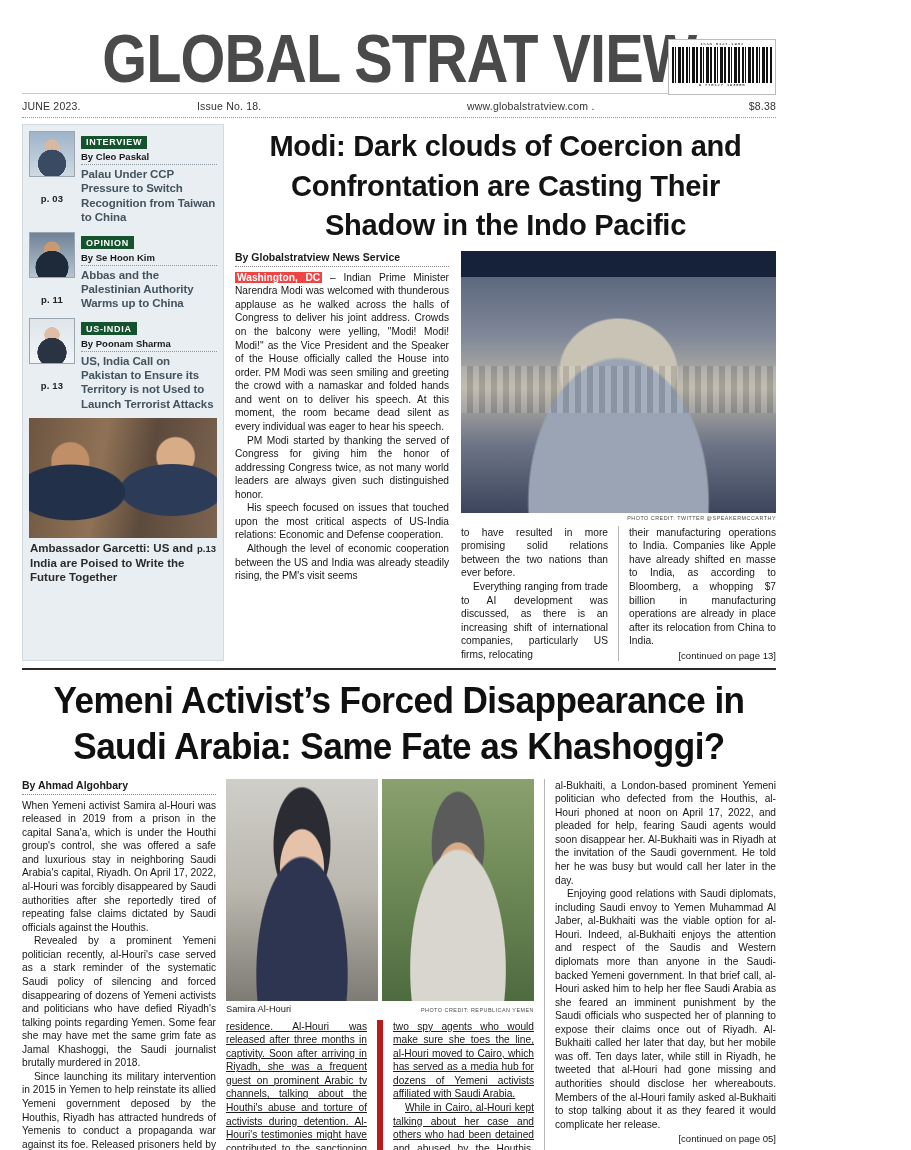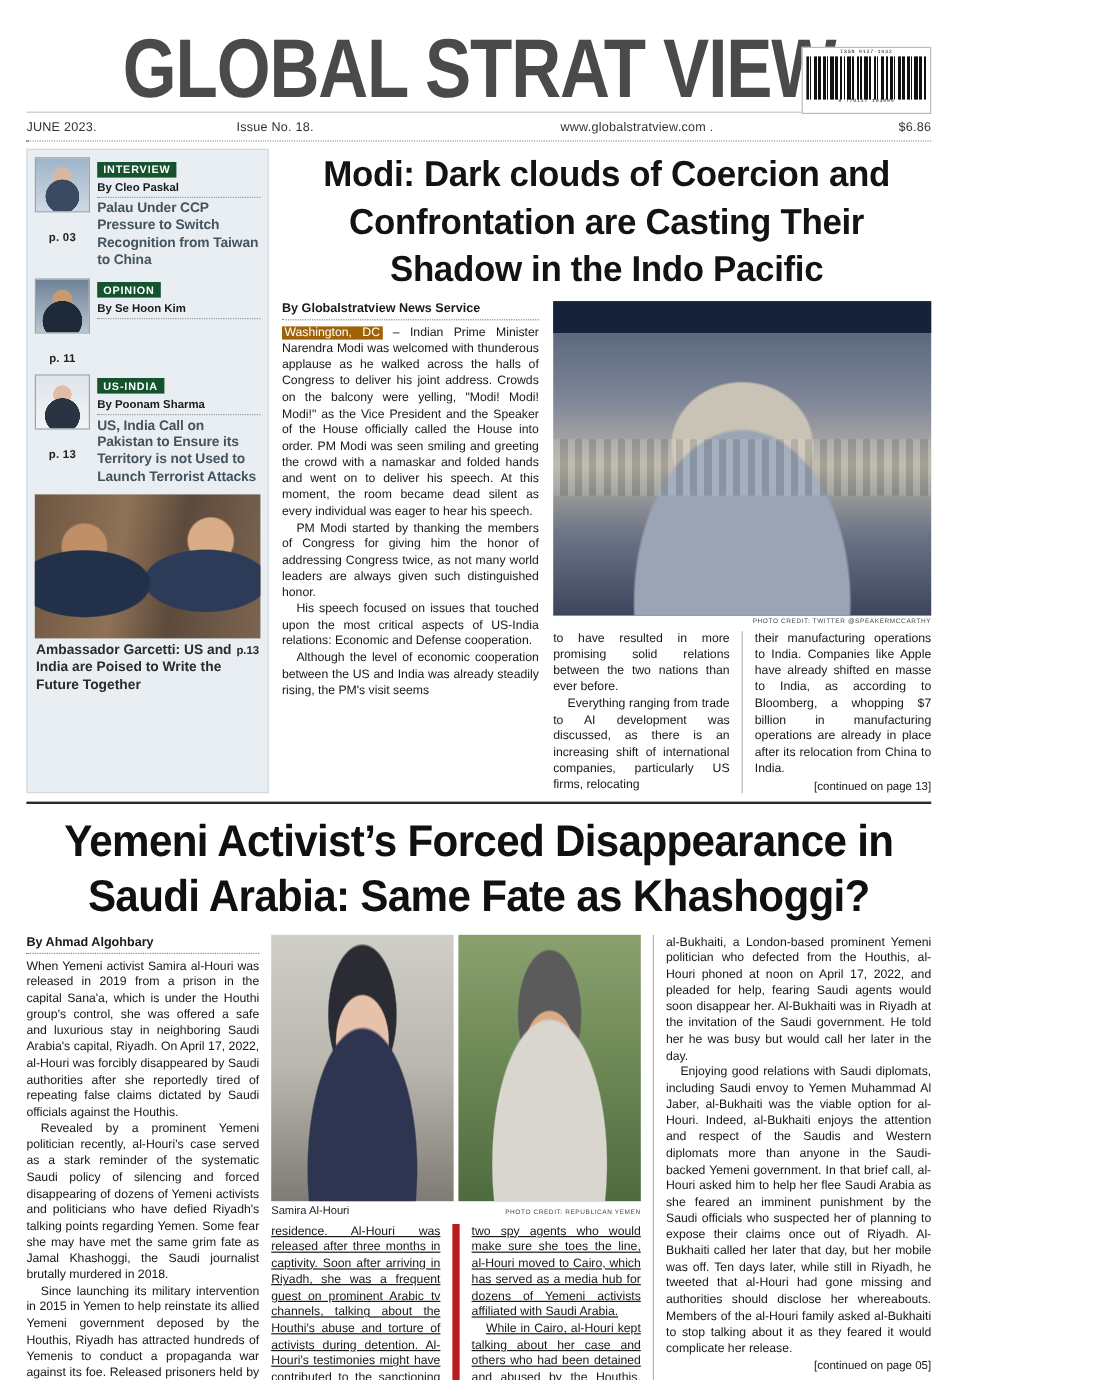--- a/index.html
+++ b/index.html
@@ -174,22 +174,22 @@
   .body-text {
     font-size: 10.2px;
     line-height: 1.33;
     text-align: justify;
     color: #161616;
     hyphens: auto;
   }
   .body-text p { margin: 0; text-indent: 12px; }
   .body-text p.first { text-indent: 0; }
   .dateline {
-    background: #a16207; color: #ffffff;
-    font-weight: normal; padding: 0 2px;
+    background: #ef4444; color: #ffffff;
+    font-weight: bold; padding: 0 2px;
   }
   .photo1 {
     width: 100%; height: 262px;
     background:
       linear-gradient(#16213a 0 10%, transparent 10%),
       radial-gradient(ellipse at 50% 96%, #9aa4b4 0 40%, transparent 41%),
       radial-gradient(ellipse at 50% 46%, #c8c3b4 0 26%, transparent 27%),
       linear-gradient(#4d5a74 0%, #7f8798 32%, #b9b4a6 52%, #6d7487 74%, #3c455c 100%);
     position: relative;
   }
@@ -268,21 +268,21 @@
       <div class="barcode-num">ISSN 0127-1932</div>
       <div class="barcode-bars"></div>
       <div class="barcode-num">9 770127 193005</div>
     </div>
   </div>
 
   <div class="datebar">
     <div class="db-date">JUNE 2023.</div>
     <div class="db-issue">Issue No. 18.</div>
     <div class="db-url">www.globalstratview.com .</div>
-    <div class="db-price">$6.86</div>
+    <div class="db-price">$8.38</div>
   </div>
 
   <div class="top-section">
 
     <div class="sidebar">
 
       <div class="teaser">
         <div class="teaser-left">
           <div class="thumb t1"></div>
           <div class="pagenum">p. 03</div>
@@ -295,20 +295,21 @@
       </div>
 
       <div class="teaser">
         <div class="teaser-left">
           <div class="thumb t2"></div>
           <div class="pagenum">p. 11</div>
         </div>
         <div class="teaser-right">
           <span class="tag">OPINION</span>
           <div class="byline-s">By  Se Hoon Kim</div>
+          <div class="teaser-head">Abbas and the Palestinian Authority Warms up to China</div>
         </div>
       </div>
 
       <div class="teaser">
         <div class="teaser-left">
           <div class="thumb t3"></div>
           <div class="pagenum">p. 13</div>
         </div>
         <div class="teaser-right">
           <span class="tag">US-INDIA</span>
@@ -325,21 +326,21 @@
     </div>
 
     <div class="main-top">
       <div class="headline1">Modi: Dark clouds of Coercion and Confrontation are Casting Their Shadow in the Indo Pacific</div>
 
       <div class="article1">
         <div class="col1">
           <div class="byline">By Globalstratview News Service</div>
           <div class="body-text">
             <p class="first"><span class="dateline">Washington, DC</span><span> – Indian Prime Minister Narendra Modi was welcomed with thunderous applause as he walked across the halls of Congress to deliver his joint address. Crowds on the balcony were yelling, "Modi! Modi! Modi!" as the Vice President and the Speaker of the House officially called the House into order. PM Modi was seen smiling and greeting the crowd with a namaskar and folded hands and went on to deliver his speech. At this moment, the room became dead silent as every individual was eager to hear his speech.</span></p>
-            <p>PM Modi started by thanking the members of Congress for giving him the honor of addressing Congress twice, as not many world leaders are always given such distinguished honor.</p>
+            <p>PM Modi started by thanking the served of Congress for giving him the honor of addressing Congress twice, as not many world leaders are always given such distinguished honor.</p>
             <p>His speech focused on issues that touched upon the most critical aspects of US-India relations: Economic and Defense cooperation.</p>
             <p>Although the level of economic cooperation between the US and India was already steadily rising, the PM's visit seems</p>
           </div>
         </div>
 
         <div class="a1-right">
           <div class="photo1"></div>
           <div class="credit">PHOTO CREDIT: TWITTER @SPEAKERMCCARTHY</div>
 
           <div class="a1-cols">

